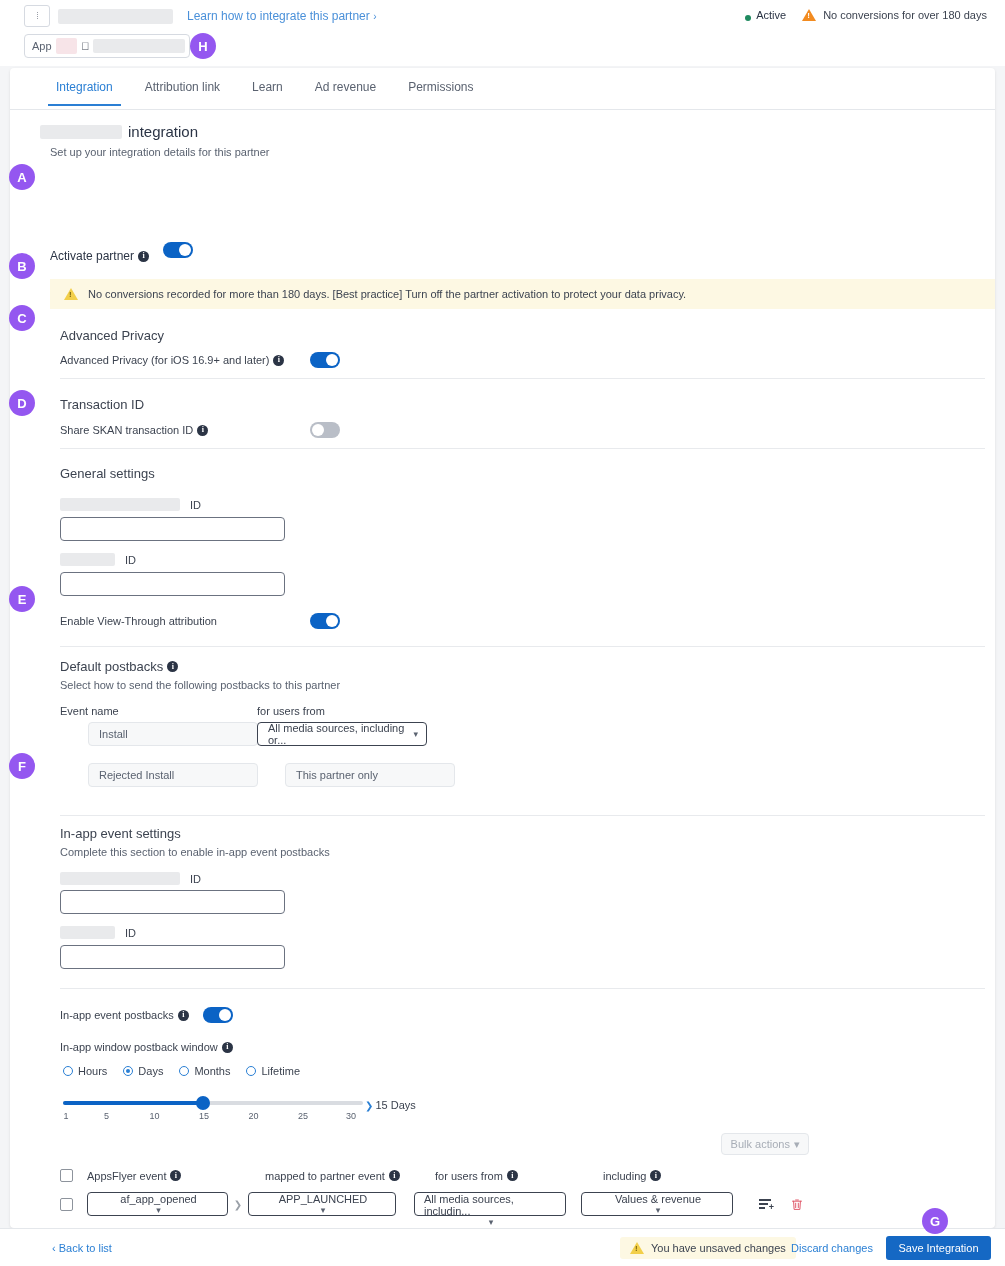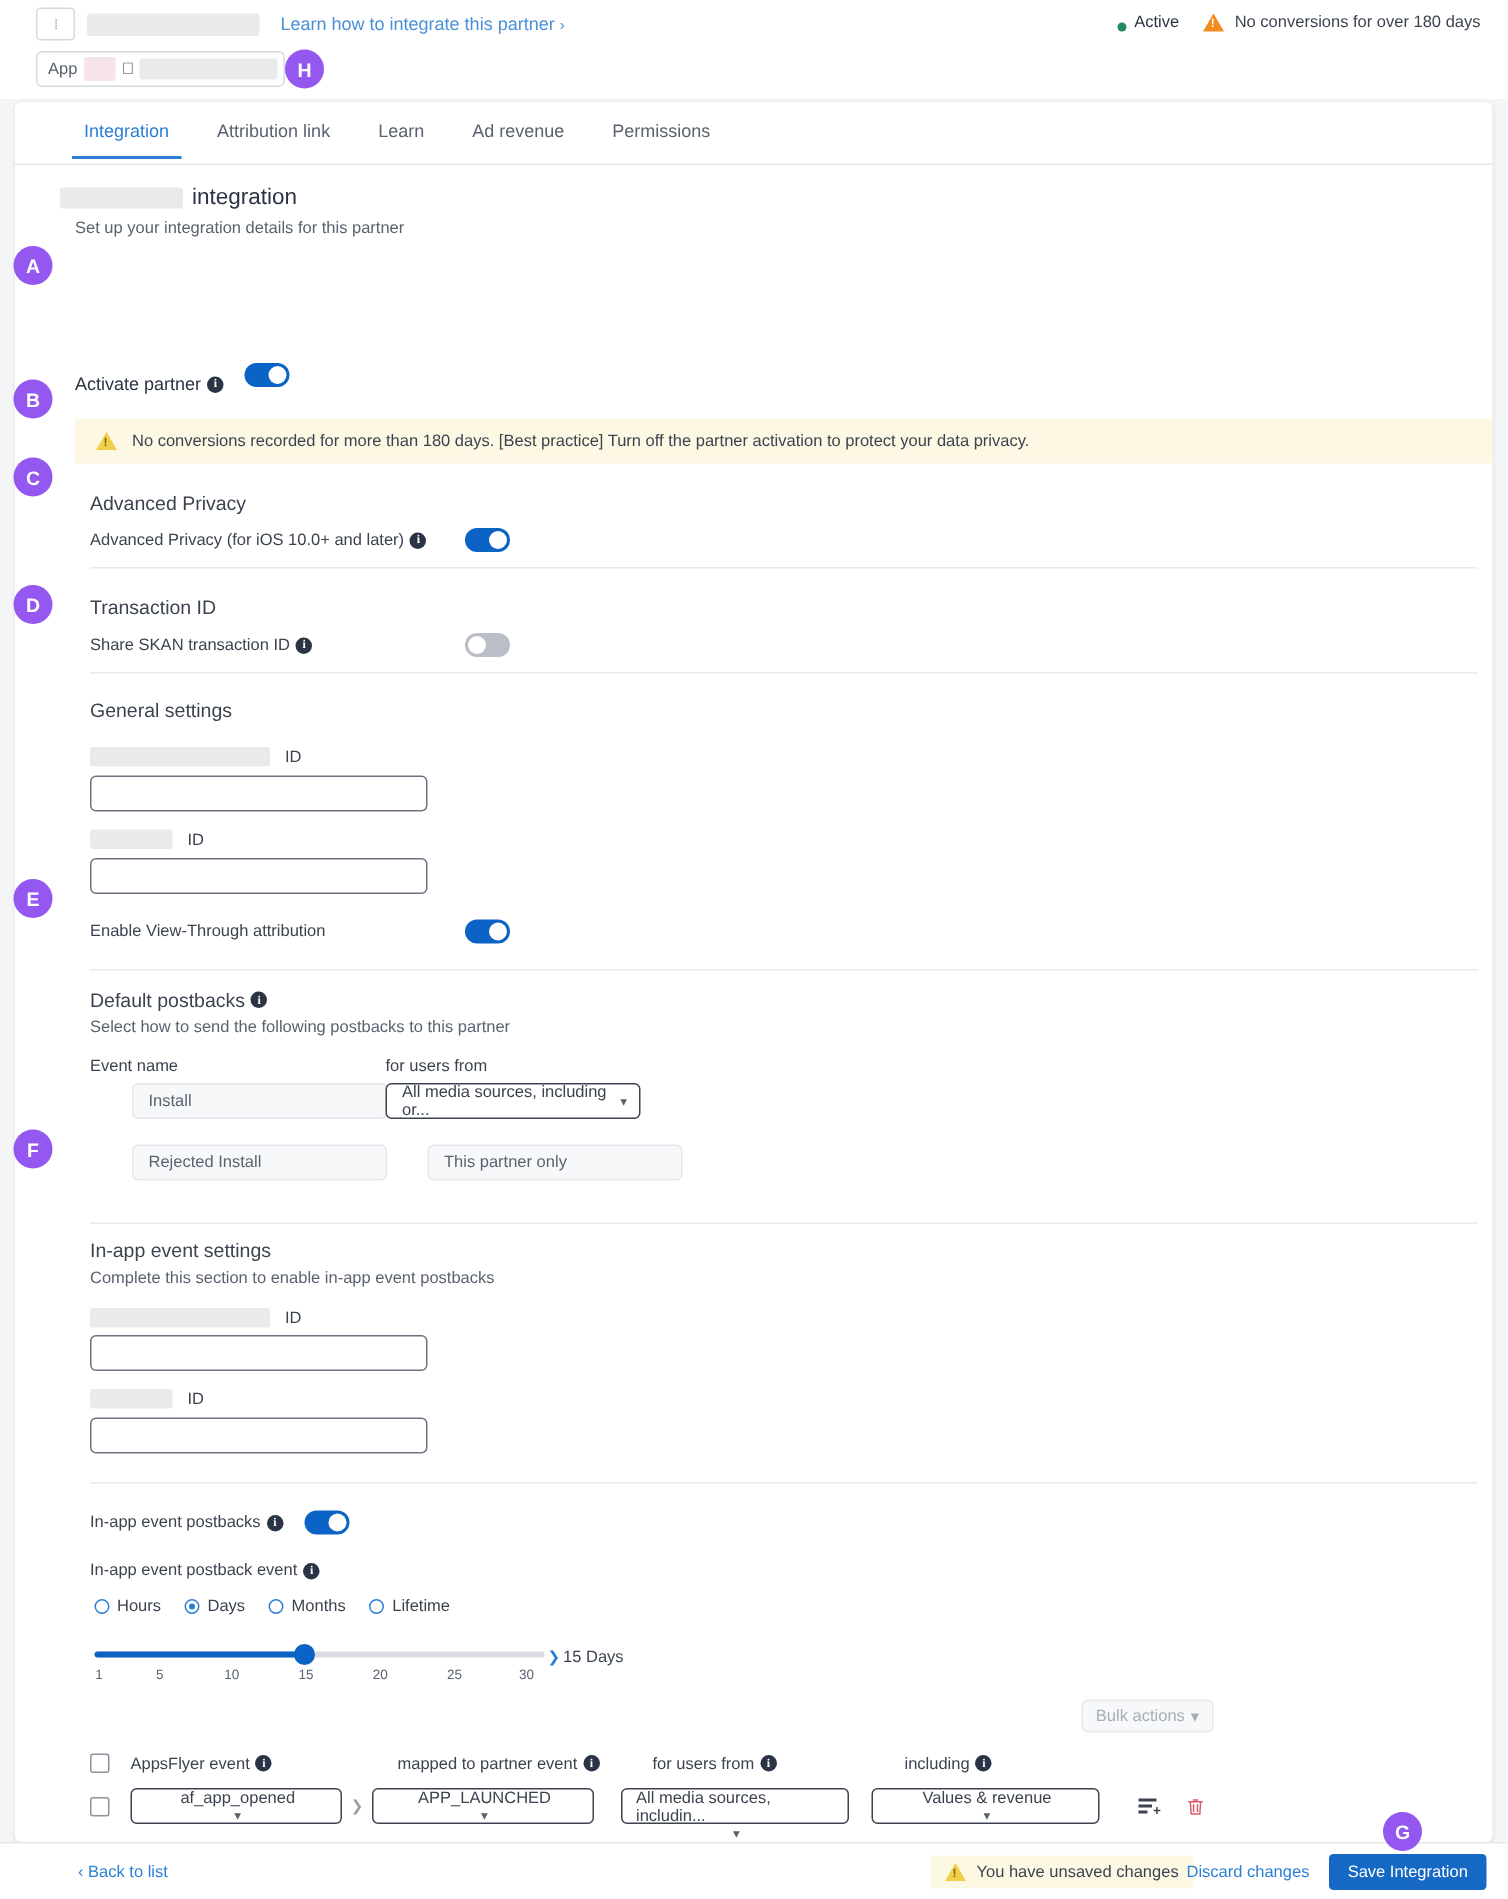--- a/index.html
+++ b/index.html
@@ -268,21 +268,21 @@
   </div>
 
   <div id="warn-banner">
     <span class="tri-yellow"></span>
     <span>No conversions recorded for more than 180 days. [Best practice] Turn off the partner activation to protect your data privacy.</span>
   </div>
 
   <div id="adv-title" class="sec-title">Advanced Privacy</div>
   <div id="adv-row">
     <span class="lbl">
-      <span>Advanced Privacy (for iOS 10.0+ and later)</span>
+      <span>Advanced Privacy (for iOS 16.9+ and later)</span>
       <span class="info-i">i</span>
     </span>
     <div class="toggle on">
         <span class="knob"></span>
       </div>
   </div>
   <div class="hr" id="hr1"></div>
 
   <div id="tx-title" class="sec-title">Transaction ID</div>
   <div id="tx-row">
@@ -355,21 +355,21 @@
     <span class="lbl">
       <span>In-app event postbacks</span>
       <span class="info-i">i</span>
     </span>
     <div class="toggle on">
         <span class="knob"></span>
       </div>
   </div>
 
   <div id="iaew-label">
-    <span>In-app event postback event</span>
+    <span>In-app window postback window</span>
     <span class="info-i">i</span>
   </div>
 
   <div id="radios">
     <div class="radio-item">
       <span class="radio"></span>
       <span>Hours</span>
     </div>
     <div class="radio-item">
       <span class="radio sel"></span>

